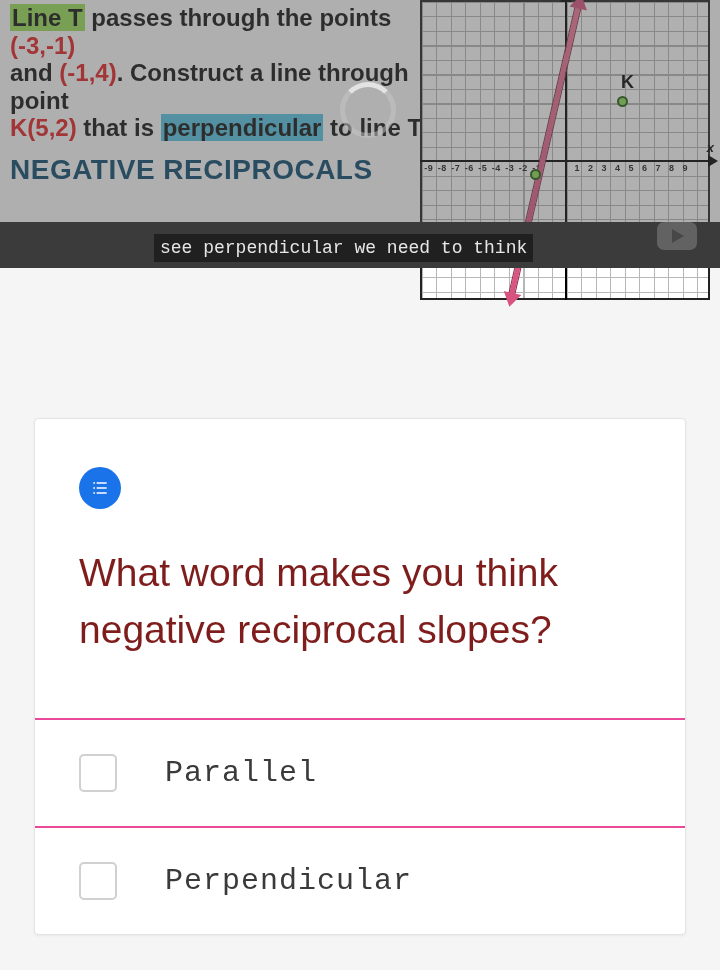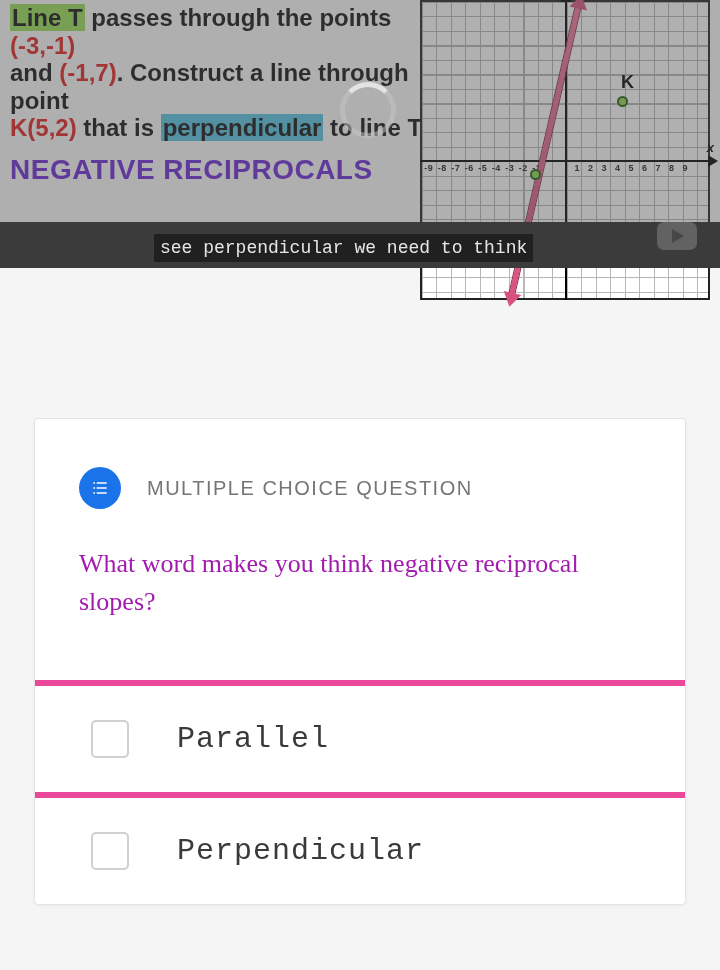--- a/index.html
+++ b/index.html
@@ -35,21 +35,21 @@
     color: #111;
     font-size: 24px;
     line-height: 1.15;
     z-index: 10;
   }
   .hl-green { background: #9be05a; padding: 0 2px; }
   .red { color: #e61f1f; }
   .hl-cyan { background: #56c5e3; padding: 0 2px; }
   .heading-red {
     margin-top: 12px;
-    color: #6d28d9;
+    color: #0c4a6e;
     font-family: Arial Black, Arial, sans-serif;
     font-size: 28px;
     font-weight: 900;
     letter-spacing: 0.5px;
   }
 
   
   .graph-wrap {
     position: absolute;
     top: 0px; right: 10px;
@@ -180,29 +180,29 @@
   .mc-icon svg { width:20px; height:20px; fill:#fff; }
   .mc-label {
     margin-left: 26px;
     color:#757575;
     font-size: 20px;
     letter-spacing: 1.5px;
     font-weight:400;
   }
   .question {
     padding: 0 44px 60px 44px;
-    font-size: 26px;
-    color:#a21caf;
+    font-size: 39px;
+    color:#7f1d1d;
     line-height: 1.45;
-    font-family: Liberation Serif, serif;
+    font-family: Liberation Sans, sans-serif;
   }
   .option {
     display:flex; align-items:center;
-    padding: 34px 56px;
-    border-top: 6px solid #ec4899;
+    padding: 34px 44px;
+    border-top: 2px solid #ec4899;
     cursor:pointer;
   }
   .checkbox {
     width:38px; height:38px;
     border: 2px solid #d0d0d0;
     border-radius:5px;
     flex-shrink:0;
   }
   .option-label {
     margin-left: 48px;
@@ -212,21 +212,21 @@
     letter-spacing: 1px;
   }
 </style>
 </head>
 <body>
 
 <div class="video-area">
 
   <div class="problem-text">
     <span class="hl-green">Line T</span><span> passes through the points </span><span class="red">(-3,-1)</span><br>
-    <span>and </span><span class="red">(-1,7)</span><span>. Construct a line through point</span><br>
+    <span>and </span><span class="red">(-1,4)</span><span>. Construct a line through point</span><br>
     <span class="red">K(5,2)</span><span> that is </span><span class="hl-cyan">perpendicular</span><span> to line T.</span>
     <div class="heading-red">NEGATIVE RECIPROCALS</div>
   </div>
 
   <div class="graph-wrap">
     <div class="grid"></div>
     <div class="axis-x"></div>
     <div class="axis-y"></div>
     <div class="arrow-r"></div>
     <div class="arrow-t"></div>
@@ -252,21 +252,20 @@
   <div class="spinner"></div>
 </div>
 
 <div class="card">
   <div class="card-header">
     <div class="mc-icon">
       <svg viewBox="0 0 24 24">
           <path d="M4 5h2v2H4zM8 5h12v2H8zM4 11h2v2H4zM8 11h12v2H8zM4 17h2v2H4zM8 17h12v2H8z"></path>
         </svg>
     </div>
-    <div class="mc-label">MULTIPLE CHOICE QUESTION</div>
   </div>
   <div class="question">What word makes you think negative reciprocal slopes?</div>
 
   <div class="option">
     <div class="checkbox"></div>
     <div class="option-label">Parallel</div>
   </div>
   <div class="option">
     <div class="checkbox"></div>
     <div class="option-label">Perpendicular</div>

